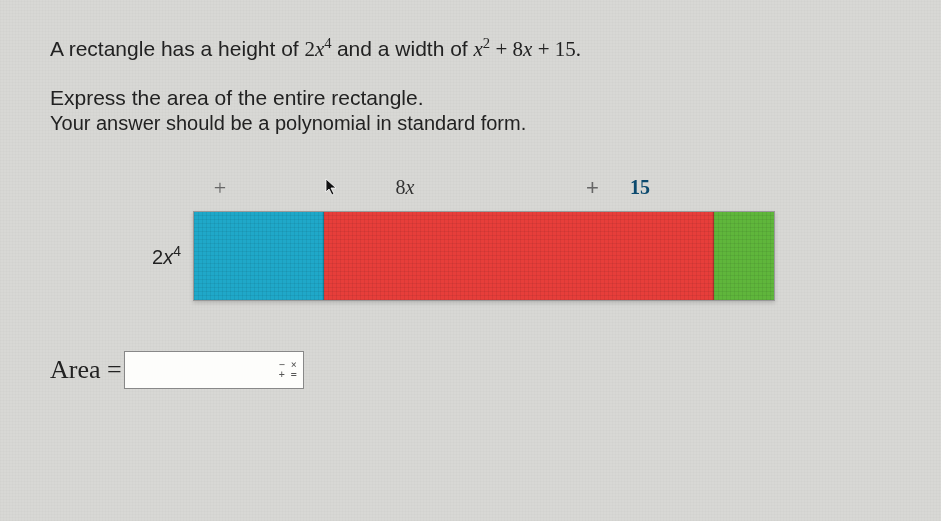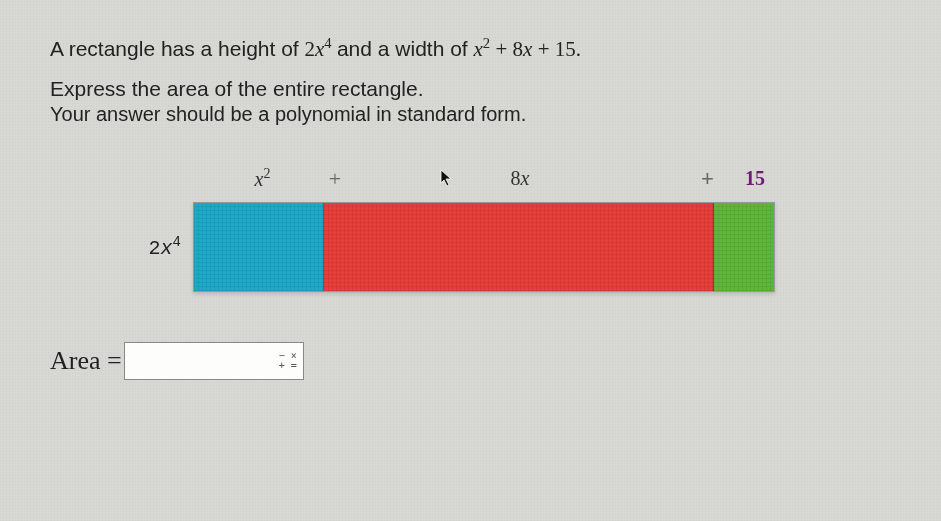--- a/index.html
+++ b/index.html
@@ -10,21 +10,21 @@
       height: 521px;
       padding: 32px 50px;
       color: #222;
       background-image: 
         repeating-linear-gradient(0deg, rgba(0,0,0,0.015) 0px, rgba(0,0,0,0.015) 1px, transparent 1px, transparent 3px),
         repeating-linear-gradient(90deg, rgba(0,0,0,0.015) 0px, rgba(0,0,0,0.015) 1px, transparent 1px, transparent 3px);
     }
     .problem-text {
       font-size: 21px;
       line-height: 1.5;
-      margin-bottom: 11px;
+      margin-bottom: 20px;
     }
     .instruction {
       font-size: 21px;
       font-weight: normal;
       margin-bottom: 2px;
     }
     .hint {
       font-size: 20px;
       margin-bottom: 40px;
     }
@@ -40,37 +40,37 @@
       align-items: center;
       font-size: 20px;
       font-family: 'Times New Roman', serif;
       color: #333;
       margin-bottom: 10px;
     }
     .wl-xsq { width: 115px; text-align: center; }
     .wl-plus1 { width: 30px; text-align: center; color: #666; font-size: 22px; }
     .wl-8x { width: 340px; text-align: center; position: relative; }
     .wl-plus2 { width: 35px; text-align: center; color: #666; font-size: 22px; font-family: sans-serif; }
-    .wl-15 { width: 60px; text-align: center; font-weight: bold; color: #701a75; }
+    .wl-15 { width: 60px; text-align: center; font-weight: bold; color: #0c4a6e; }
     .cursor {
       position: absolute;
       left: 90px;
       top: 2px;
       width: 14px;
       height: 18px;
     }
     .rect-row {
       display: flex;
       align-items: center;
     }
     .height-label {
       width: 55px;
       text-align: right;
       padding-right: 12px;
-      font-family: Liberation Mono, monospace;
+      font-family: Liberation Sans, sans-serif;
       font-size: 20px;
       margin-left: -67px;
     }
     .bar {
       display: flex;
       height: 90px;
       border: 1px solid #999;
       box-shadow: 0 2px 4px rgba(0,0,0,0.15);
     }
     .seg {
@@ -122,23 +122,20 @@
   <span class="math">
     <span class="var">x</span><sup>2</sup><span> + 8</span><span class="var">x</span><span> + 15.</span>
   </span>
 </div>
 
 <div class="instruction">Express the area of the entire rectangle.</div>
 <div class="hint">Your answer should be a polynomial in standard form.</div>
 
 <div class="diagram-wrapper">
   <div class="width-labels">
-    <div class="wl-xsq math">
-      <span class="var">x</span><sup>2</sup>
-    </div>
     <div class="wl-plus1">+</div>
     <div class="wl-8x math">
       <svg class="cursor" viewBox="0 0 14 18">
           <path d="M1 1 L1 14 L4 11 L7 17 L9 16 L6 10 L11 10 Z" fill="#111" stroke="#fff" stroke-width="0.8"></path>
         </svg>
       <span>8</span><span class="var">x</span>
     </div>
     <div class="wl-plus2">+</div>
     <div class="wl-15">15</div>
   </div>

